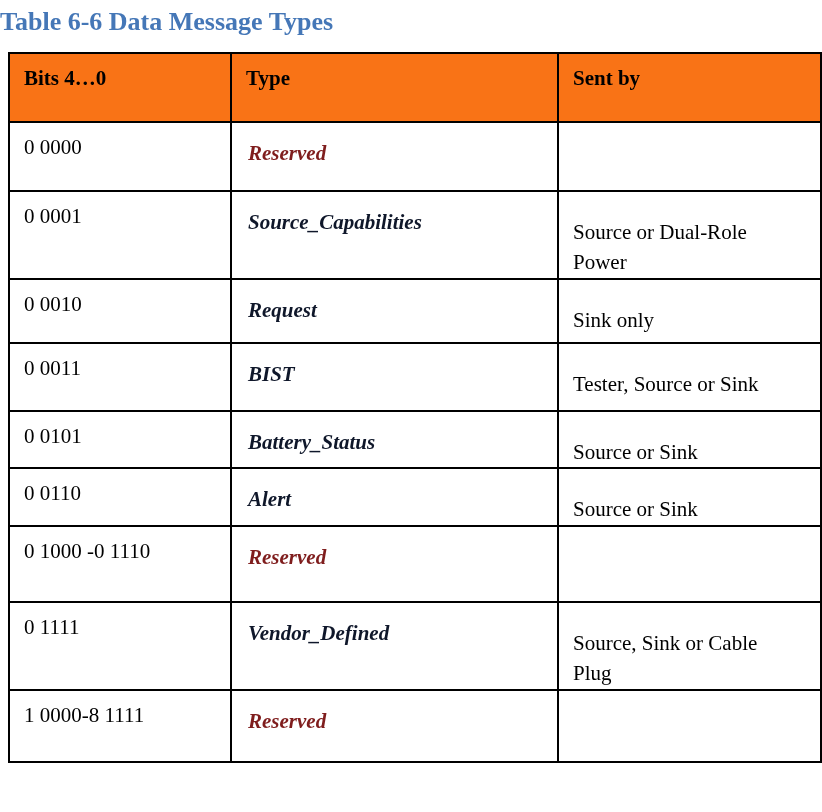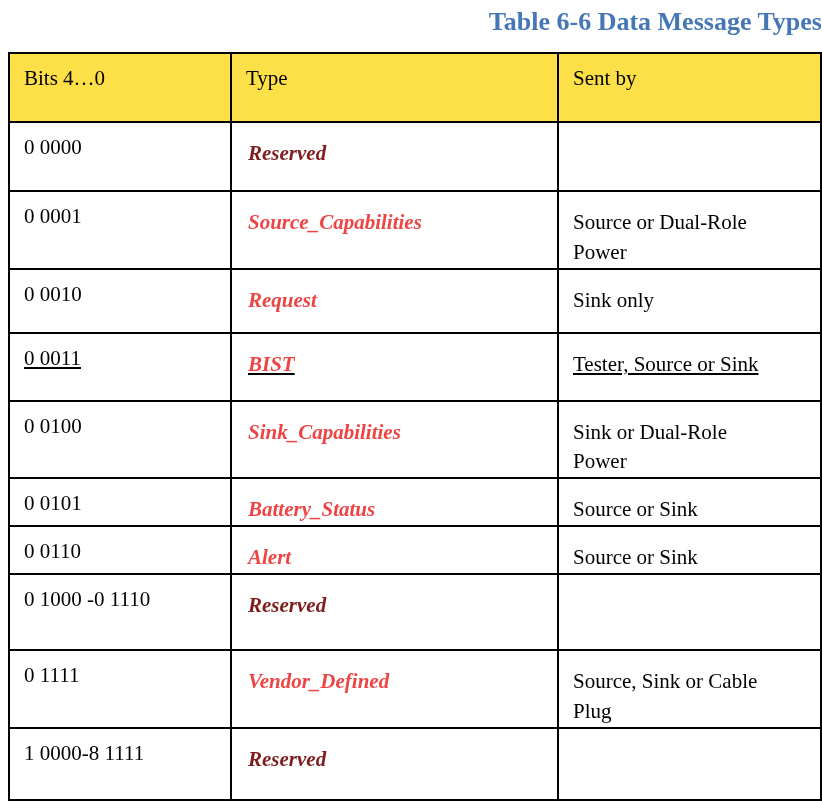--- a/index.html
+++ b/index.html
@@ -7,21 +7,21 @@
     padding: 0;
     width: 822px;
     height: 812px;
     background: #ffffff;
     overflow: hidden;
     font-family: "Liberation Serif", "DejaVu Serif", serif;
     color: #000000;
   }
   .page-title {
     margin: 7px 0 0 0;
-    text-align: right;
+    text-align: left;
     font-size: 26px;
     font-weight: bold;
     color: #4577b7;
     letter-spacing: 0px;
   }
   table.msg-table {
     border-collapse: collapse;
     table-layout: fixed;
     margin: 15px 0 0 8px;
     width: 812px;
@@ -33,46 +33,46 @@
   table.msg-table td {
     border: 2px solid #000000;
     vertical-align: top;
     box-sizing: border-box;
     text-align: left;
     font-size: 21px;
     line-height: 1.42;
     overflow: hidden;
   }
   th.hdr {
-    background: #fde047;
-    font-weight: normal;
+    background: #f97316;
+    font-weight: bold;
     font-size: 22px;
     padding: 10px 6px 0 14px;
   }
   td.bits {
     padding: 10px 6px 0 14px;
     font-weight: normal;
   }
   td.type {
     padding: 16px 6px 0 16px;
     font-weight: bold;
     font-style: italic;
   }
-  td.type.msg { color: #ef4444; cursor: pointer; }
+  td.type.msg { color: #0f172a; cursor: pointer; }
   td.type.reserved { color: #7f1d1d; }
   td.sent {
-    padding: 16px 55px 0 14px;
+    padding: 26px 55px 0 14px;
     font-weight: normal;
   }
   
   tr.h-hdr { height: 69px; }
   tr.h0  { height: 69px; }
   tr.h1  { height: 69px; }
   tr.h2  { height: 64px; }
-  tr.h3  { height: 68px; text-decoration: underline; }
+  tr.h3  { height: 68px; }
   tr.h4  { height: 68px; }
   tr.h5  { height: 47px; }
   tr.h6  { height: 47px; }
   tr.h7  { height: 47px; }
   tr.h8  { height: 76px; }
   tr.h9  { height: 68px; }
   tr.h10 { height: 72px; }
 </style>
 </head>
 <body>
@@ -109,25 +109,20 @@
       <td class="type msg">Request</td>
       <td class="sent">Sink only</td>
     </tr>
 
     <tr class="h3">
       <td class="bits">0 0011</td>
       <td class="type msg">BIST</td>
       <td class="sent">Tester, Source or Sink</td>
     </tr>
 
-    <tr class="h4">
-      <td class="bits">0 0100</td>
-      <td class="type msg">Sink_Capabilities</td>
-      <td class="sent">Sink or Dual-Role Power</td>
-    </tr>
 
     <tr class="h5">
       <td class="bits">0 0101</td>
       <td class="type msg">Battery_Status</td>
       <td class="sent">Source or Sink</td>
     </tr>
 
     <tr class="h6">
       <td class="bits">0 0110</td>
       <td class="type msg">Alert</td>

